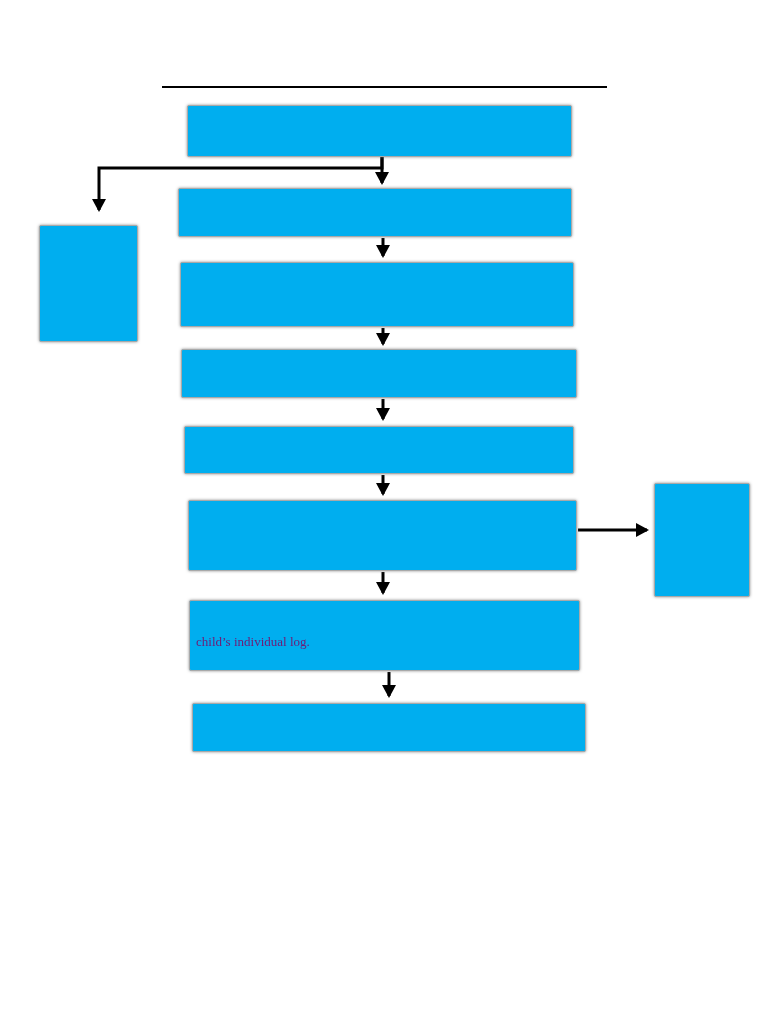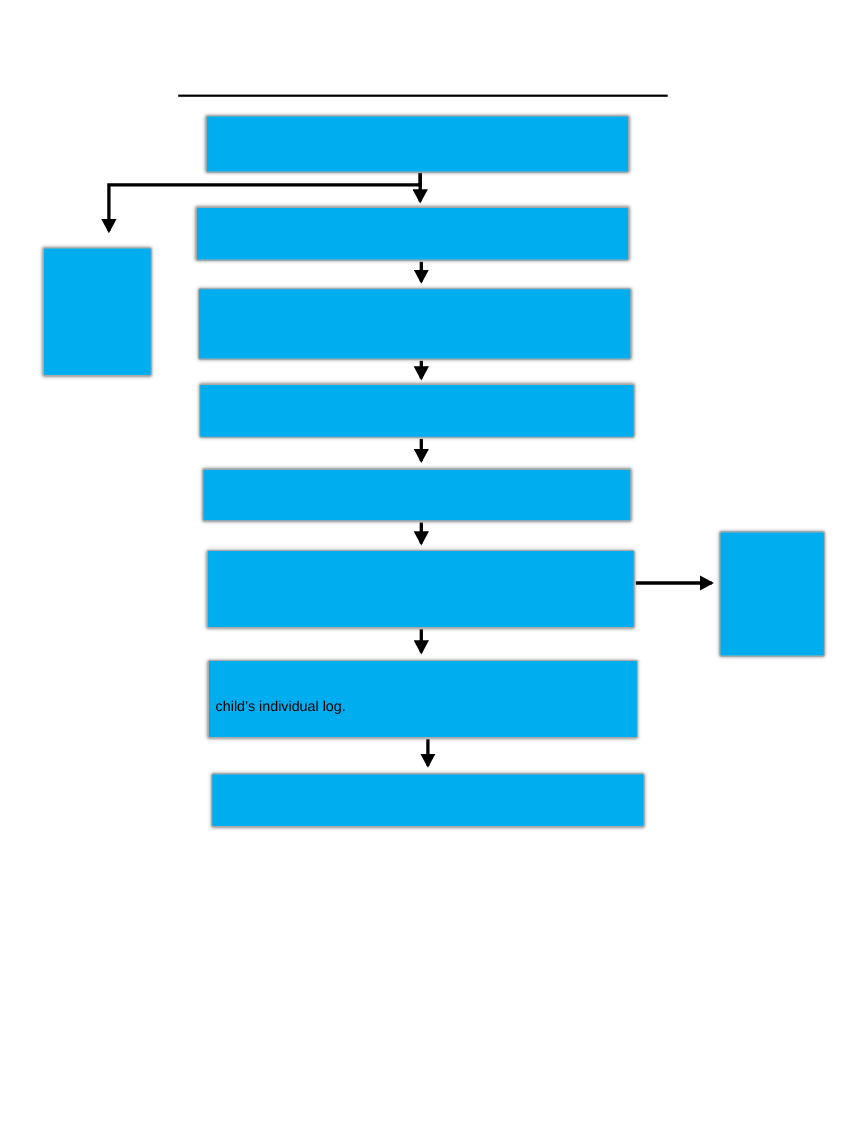--- a/index.html
+++ b/index.html
@@ -37,24 +37,24 @@
     border: 1px solid #a9a9a9;
     border-radius: 2px;
     box-shadow: 0 0 3px rgba(125,125,125,0.85);
     box-sizing: border-box;
   }
   .node .label {
     position: absolute;
     left: 6px;
     right: 6px;
     top: 4px;
-    color: #000000;
+    color: #701a75;
     font-size: 13px;
     line-height: 15px;
-    font-family: Liberation Sans, sans-serif;
+    font-family: Liberation Serif, serif;
   }
   .node.n7 .label {
     top: 33px;
   }
   
   .n1 { left:187px; top:105px; width:385px; height:52px; }
   .n2 { left:178px; top:188px; width:394px; height:49px; }
   .n3 { left:180px; top:262px; width:394px; height:65px; }
   .n4 { left:181px; top:349px; width:396px; height:49px; }
   .n5 { left:184px; top:426px; width:390px; height:48px; }

